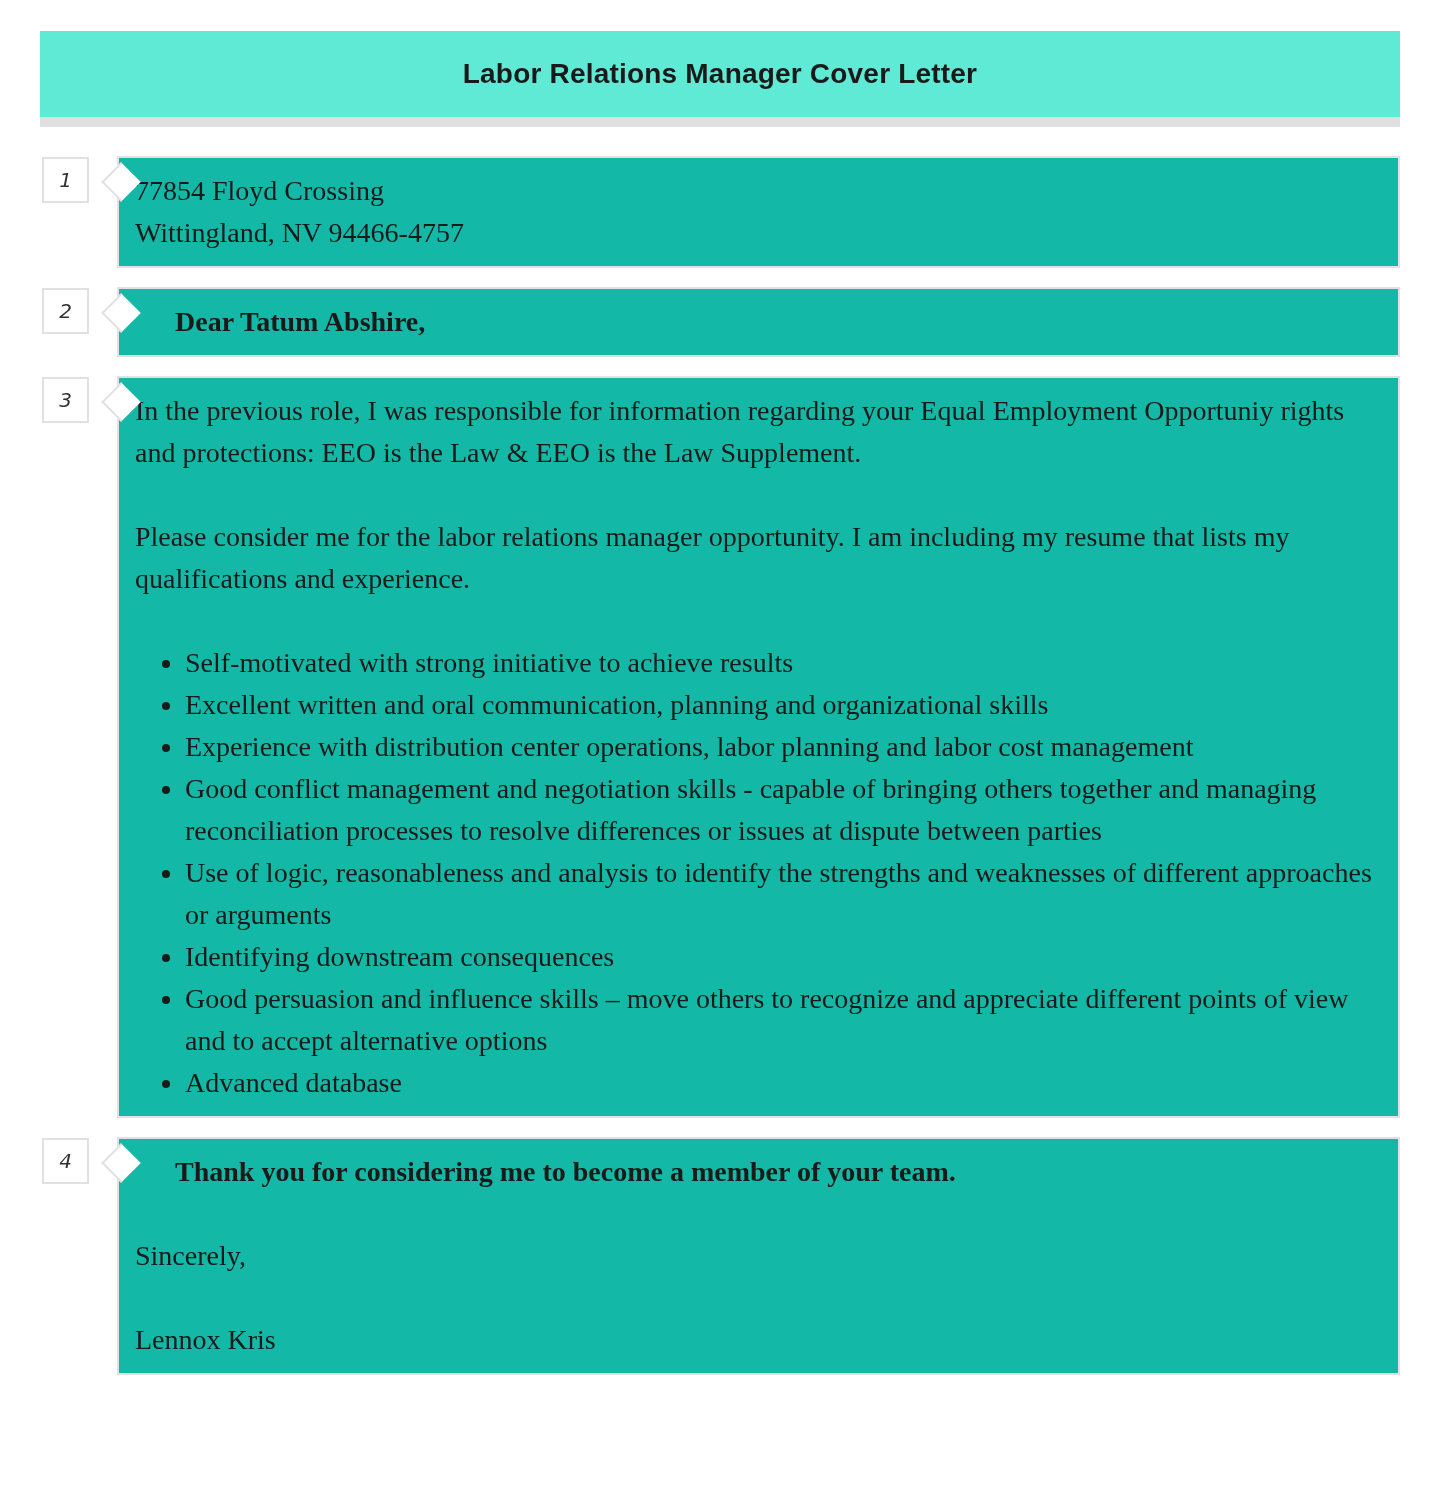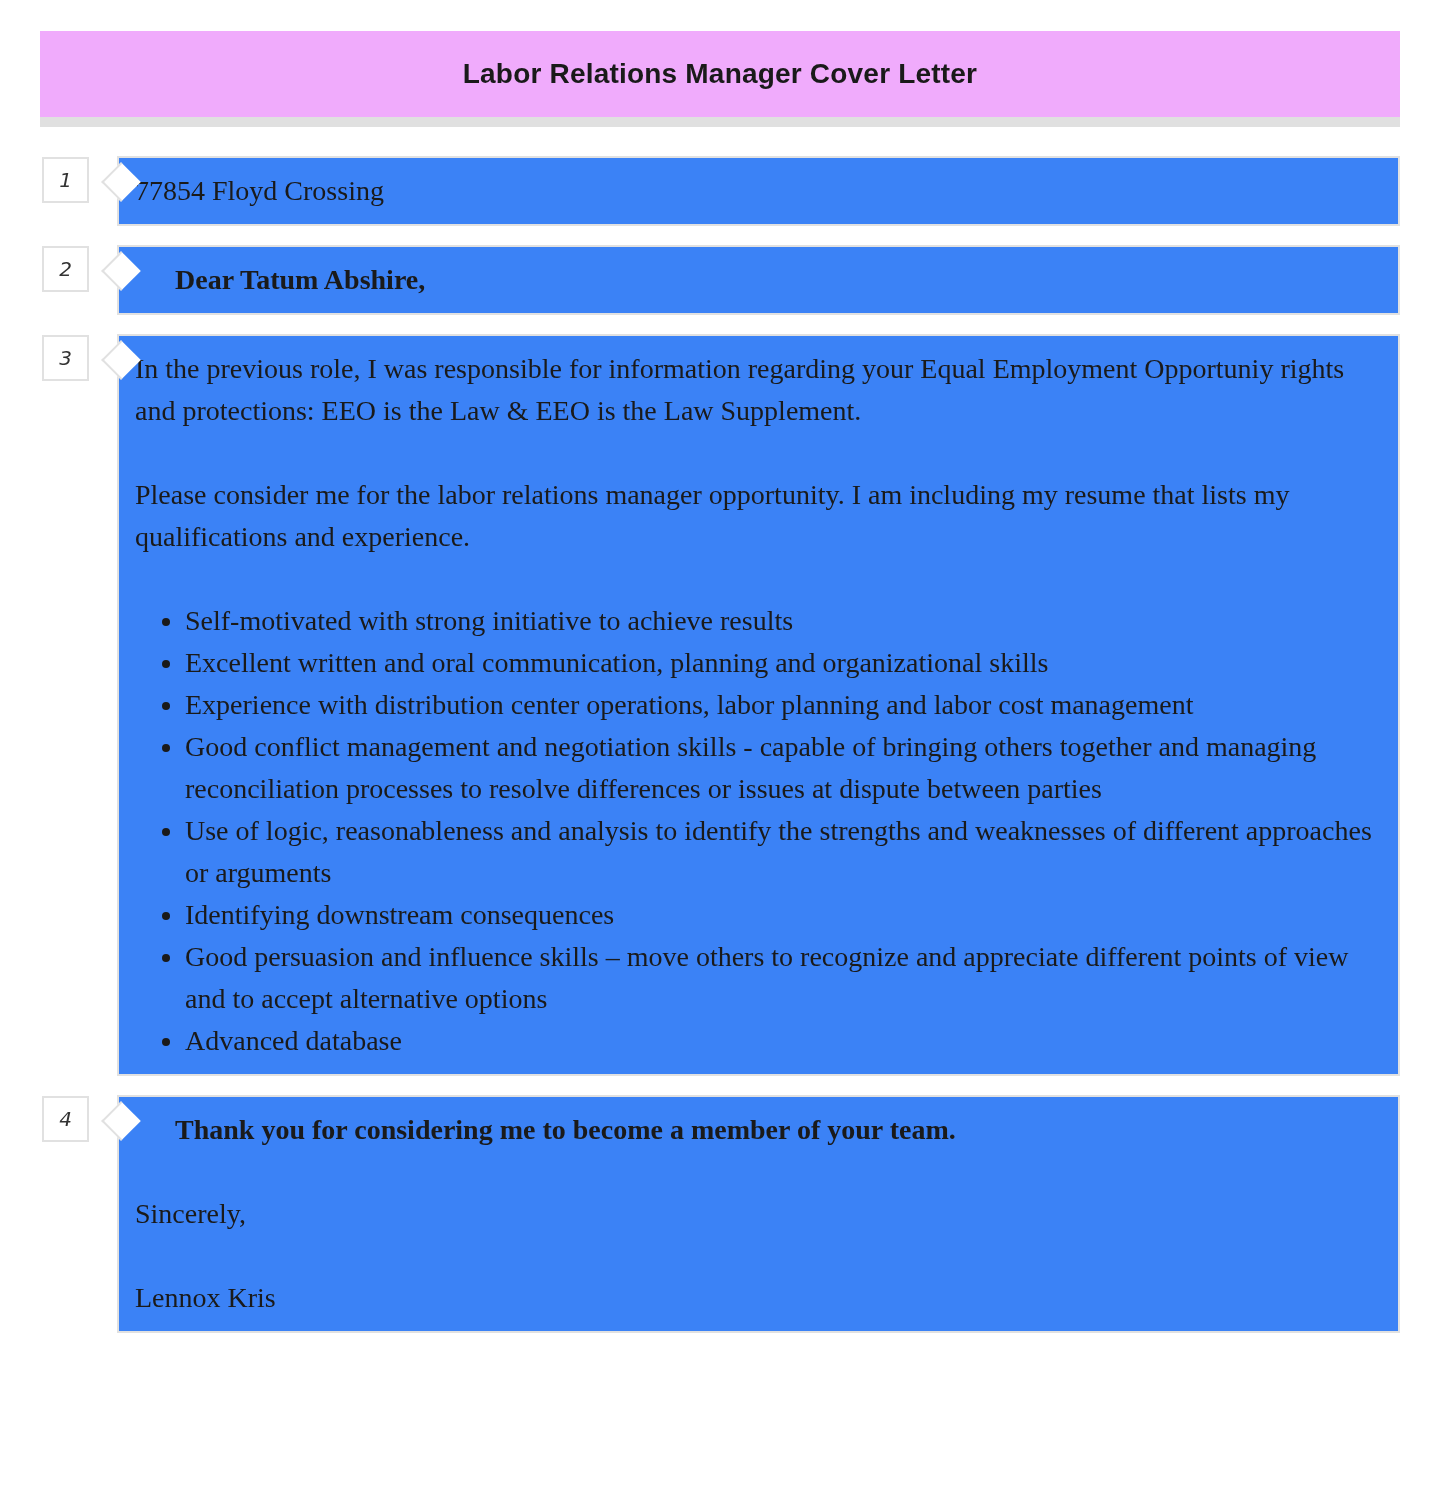--- a/index.html
+++ b/index.html
@@ -9,21 +9,21 @@
     font-family: "Liberation Serif", "DejaVu Serif", serif;
     color: #1a1a1a;
     -webkit-font-smoothing: antialiased;
   }
   .page { width: 1440px; min-height: 1495px; }
 
   
   .header {
     margin: 31px 40px 0 40px;
     height: 96px;
-    background: #f0abfc;
+    background: #5eead4;
     border-bottom: 10px solid #e0e0e0;
     display: flex;
     align-items: center;
     justify-content: center;
   }
   .header .title {
     font-family: "Liberation Sans", "DejaVu Sans", sans-serif;
     font-weight: bold;
     font-size: 28px;
     letter-spacing: 0.2px;
@@ -48,21 +48,21 @@
     display: flex;
     align-items: center;
     justify-content: center;
     font-family: "DejaVu Sans", "Liberation Sans", sans-serif;
     font-style: italic;
     font-size: 20px;
     color: #333333;
   }
   .content-box {
     position: relative;
-    background: #3b82f6;
+    background: #14b8a6;
     border: 2px solid #e1e1e1;
     padding: 12px 16px;
     font-size: 28px;
     line-height: 42px;
   }
   
   .content-box::before {
     content: "";
     position: absolute;
     left: -12px;
@@ -92,20 +92,21 @@
   <div class="header">
     <h1 class="title">Labor Relations Manager Cover Letter</h1>
   </div>
 
   <div class="sections">
 
     <div class="row">
       <div class="num-box">1</div>
       <div class="content-box">
         <p>77854 Floyd Crossing</p>
+        <p style="margin-top:0">Wittingland, NV 94466-4757</p>
       </div>
     </div>
 
     <div class="row">
       <div class="num-box">2</div>
       <div class="content-box">
         <p class="bold">Dear Tatum Abshire,</p>
       </div>
     </div>
 

